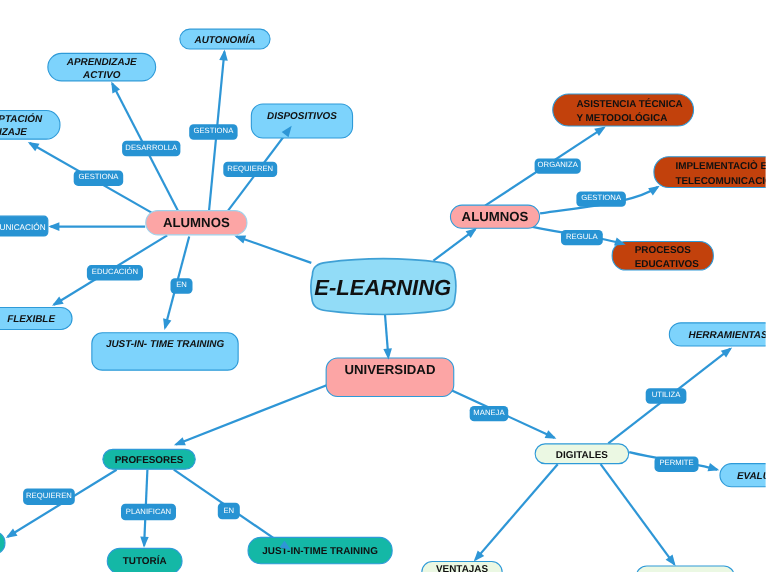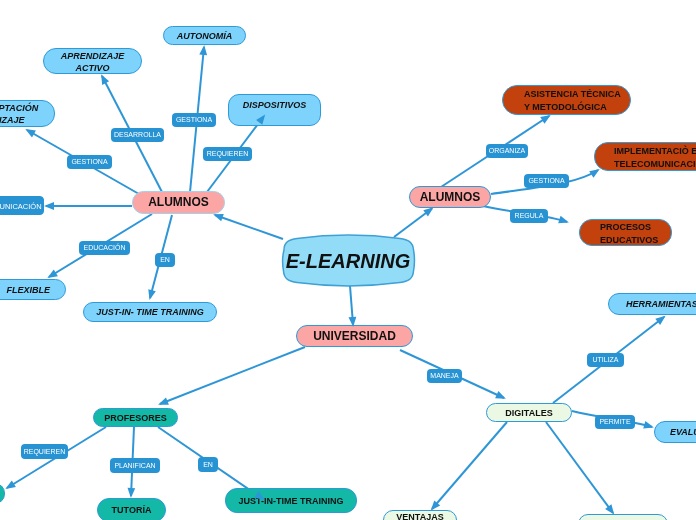--- a/index.html
+++ b/index.html
@@ -86,38 +86,38 @@
 <div class="lbl" style="left:198px;top:457px;width:20px;height:15px;line-height:15px;">EN</div>
 
 <div class="node cream sub" style="left:163px;top:26px;width:83px;height:19px;line-height:18px;border-radius:10px;">AUTONOMÍA</div>
 <div class="node cream sub" style="left:43px;top:48px;width:99px;height:26px;line-height:12px;border-radius:13px;padding-top:1px;">APRENDIZAJE<br>ACTIVO</div>
 <div class="node cream sub" style="left:-52px;top:100px;width:107px;height:27px;border-radius:13px;">
   <span style="position:absolute;left:30px;top:2px;">ADAPTACIÓN</span>
   <span style="position:absolute;left:12px;top:14px;">APRENDIZAJE</span>
 </div>
 <div class="node cream sub" style="left:228px;top:94px;width:93px;height:32px;line-height:20px;border-radius:11px;">DISPOSITIVOS</div>
 <div class="node cream sub" style="left:-14px;top:279px;width:80px;height:21px;line-height:20px;border-radius:11px;text-align:right;padding-right:15px;box-sizing:border-box;">FLEXIBLE</div>
-<div class="node cream sub" style="left:83px;top:302px;width:134px;height:20px;line-height:19px;border-radius:10px;">JUST-IN- TIME TRAINING</div>
+<div class="node cream sub" style="left:83px;top:302px;width:134px;height:35px;line-height:19px;border-radius:10px;">JUST-IN- TIME TRAINING</div>
 <div class="node cream sub" style="left:608px;top:293px;width:170px;height:22px;line-height:21px;border-radius:11px;text-align:left;padding-left:17px;">HERRAMIENTAS DIGITALES</div>
 <div class="node cream sub" style="left:654px;top:421px;width:100px;height:22px;line-height:21px;border-radius:11px;text-align:left;padding-left:15px;">EVALUACIÓN</div>
 
 <div class="node yellow main" style="left:132px;top:191px;width:93px;height:23px;line-height:21px;border-radius:12px;border:1.5px solid #9fd2ec;">ALUMNOS</div>
 <div class="node yellow main" style="left:409px;top:186px;width:82px;height:22px;line-height:20px;border-radius:11px;border:1.5px solid #2e9ad8;">ALUMNOS</div>
-<div class="node yellow main" style="left:296px;top:325px;width:117px;height:22px;line-height:20px;border-radius:11px;border:1.5px solid #2e9ad8;">UNIVERSIDAD</div>
+<div class="node yellow main" style="left:296px;top:325px;width:117px;height:36px;line-height:20px;border-radius:11px;border:1.5px solid #2e9ad8;">UNIVERSIDAD</div>
 
 <div class="node bluenode" style="left:-36px;top:196px;width:80px;height:19px;line-height:18px;border-radius:4px;font-size:7.5px;letter-spacing:0px;text-align:left;padding-left:17px;">COMUNICACIÓN</div>
 
 <div class="node cyan sub" style="left:93px;top:408px;width:85px;height:19px;line-height:18px;border-radius:10px;">PROFESORES</div>
 <div class="node cyan sub" style="left:97px;top:498px;width:69px;height:24px;line-height:23px;border-radius:12px;">TUTORÍA</div>
 <div class="node cyan sub" style="left:209px;top:488px;width:132px;height:25px;line-height:24px;border-radius:12px;margin-left:16px;">JUST-IN-TIME TRAINING</div>
 <div class="node cyan sub" style="left:-60px;top:483px;width:65px;height:21px;line-height:20px;border-radius:10px;"></div>
 
 <div class="node green sub ml" style="left:502px;top:85px;width:129px;height:30px;line-height:13px;border-radius:15px;padding:2px 0 0 21px;">ASISTENCIA TÉCNICA<br>Y METODOLÓGICA</div>
 <div class="node green sub ml" style="left:594px;top:142px;width:162px;height:29px;line-height:13px;border-radius:14px;padding:2px 0 0 19px;">IMPLEMENTACIÒ EN<br>TELECOMUNICACIONES</div>
-<div class="node green sub ml" style="left:579px;top:219px;width:93px;height:27px;line-height:12.5px;border-radius:13px;padding:1px 0 16px 20px;">PROCESOS<br>EDUCATIVOS</div>
+<div class="node green sub ml" style="left:556px;top:219px;width:93px;height:27px;line-height:12.5px;border-radius:13px;padding:1px 0 16px 20px;">PROCESOS<br>EDUCATIVOS</div>
 
 <div class="node pgreen sub" style="left:486px;top:403px;width:86px;height:19px;line-height:18px;border-radius:10px;">DIGITALES</div>
 <div class="node pgreen sub" style="left:383px;top:510px;width:74px;height:20px;line-height:13px;border-radius:10px;">VENTAJAS</div>
 <div class="node pgreen sub" style="left:578px;top:514px;width:90px;height:20px;line-height:19px;border-radius:10px;"></div>
 <svg style="position:absolute;left:0;top:0;z-index:4;pointer-events:none;" width="696" height="520" viewBox="0 0 696 520">
 <g fill="#2e96d6">
 <polygon points="204.2,45.0 207.1,55.3 199.3,54.6"></polygon>
 <polygon points="101.1,74.2 109.1,81.3 102.2,84.9"></polygon>
 <polygon points="25.3,129.0 35.9,130.6 32.0,137.4"></polygon>
 <polygon points="265.2,114.4 262.3,124.7 256.1,120.1"></polygon>

